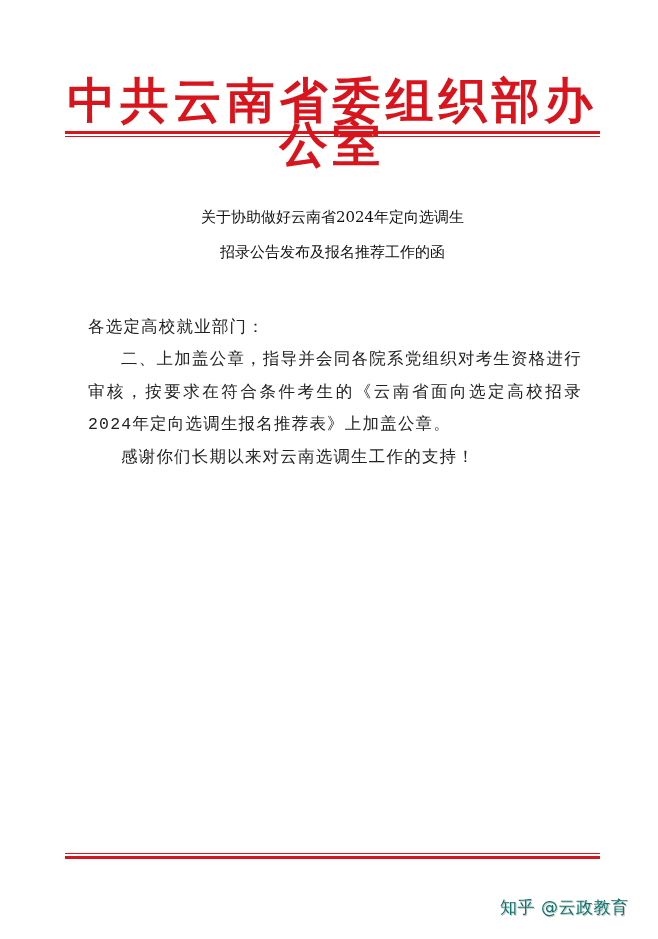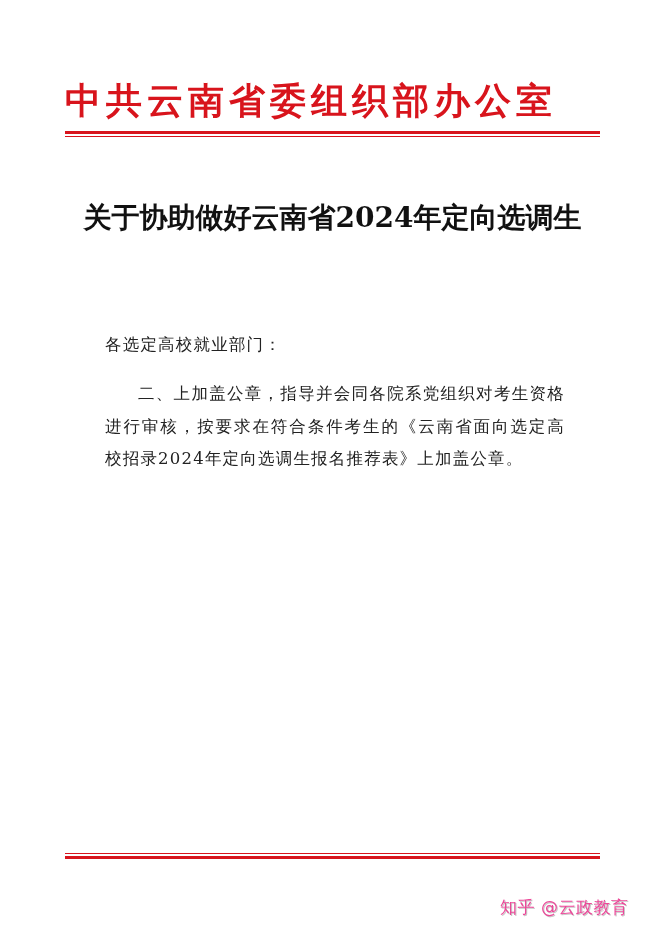--- a/index.html
+++ b/index.html
@@ -1,61 +1,63 @@
 <!DOCTYPE html>
 <html><head>
   <meta charset="utf-8">
   <style>
     html, body { margin: 0; padding: 0; background: #ffffff; }
     body { width: 658px; height: 939px; position: relative; overflow: hidden; }
     .page { position: absolute; left: 0; top: 0; width: 658px; height: 939px; background: #fff; }
     .org-header {
       position: absolute; left: 65px; top: 78px; width: 535px;
-      text-align: left; color: #d8141c;
+      text-align: center; color: #d8141c;
       font-family: "DejaVu Serif", "Liberation Serif", serif;
-      font-size: 36px; font-weight: bold; letter-spacing: 5px; line-height: 44px;
+      font-size: 48px; font-weight: bold; letter-spacing: 5px; line-height: 44px;
     }
     .rule { position: absolute; left: 65px; width: 535px; background: #d8141c; }
     .rule-top-thick { top: 131px; height: 3px; }
     .rule-top-thin { top: 136px; height: 1px; }
     .rule-bot-thin { top: 853px; height: 1px; }
     .rule-bot-thick { top: 856px; height: 3px; }
     .doc-title {
       position: absolute; left: 60px; top: 200px; width: 545px;
       text-align: center; color: #111;
       font-family: "DejaVu Serif", "Liberation Serif", serif;
-      font-size: 28px; font-weight: bold; line-height: 35px;
+      font-size: 15px; font-weight: normal; line-height: 35px;
     }
     .body {
       position: absolute; left: 88px; top: 312px; width: 494px;
       color: #222; font-family: "DejaVu Serif", "Liberation Serif", serif;
       font-size: 16.5px; line-height: 32.4px; letter-spacing: 1.2px;
     }
-    .body p { margin: 17px; text-align: justify; text-align-last: left; }
+    .body p { margin: 0; text-align: justify; text-align-last: left; font-family: Liberation Mono, monospace; }
     .indent { text-indent: 2em; }
     .watermark {
       position: absolute; left: 500px; top: 896px;
-      color: #ec4899; font-family: "DejaVu Sans", sans-serif; font-size: 17px;
+      color: #0f766e; font-family: "DejaVu Sans", sans-serif; font-size: 17px;
       text-shadow: 1px 1px 0 #c8c8c8; letter-spacing: 0.5px;
     }
   </style>
 </head>
 <body>
 
 <div class="page">
   <div class="org-header">中共云南省委组织部办公室</div>
   <div class="rule rule-top-thick"></div>
   <div class="rule rule-top-thin"></div>
 
   <div class="doc-title">
     <div>关于协助做好云南省2024年定向选调生</div>
+    <div>招录公告发布及报名推荐工作的函</div>
   </div>
 
   <div class="body">
     <p>各选定高校就业部门：</p>
     <p class="indent">二、上加盖公章，指导并会同各院系党组织对考生资格进行审核，按要求在符合条件考生的《云南省面向选定高校招录2024年定向选调生报名推荐表》上加盖公章。</p>
+    <p class="indent">感谢你们长期以来对云南选调生工作的支持！</p>
   </div>
 
   <div class="rule rule-bot-thin"></div>
   <div class="rule rule-bot-thick"></div>
 
   <div class="watermark">知乎 @云政教育</div>
 </div>
 
 </body></html>

